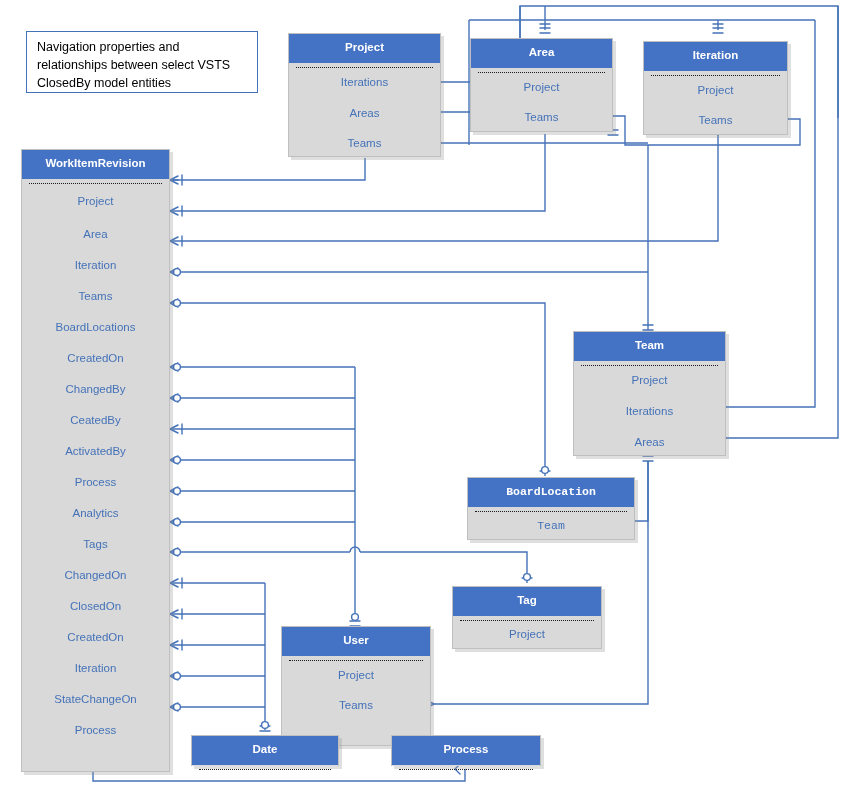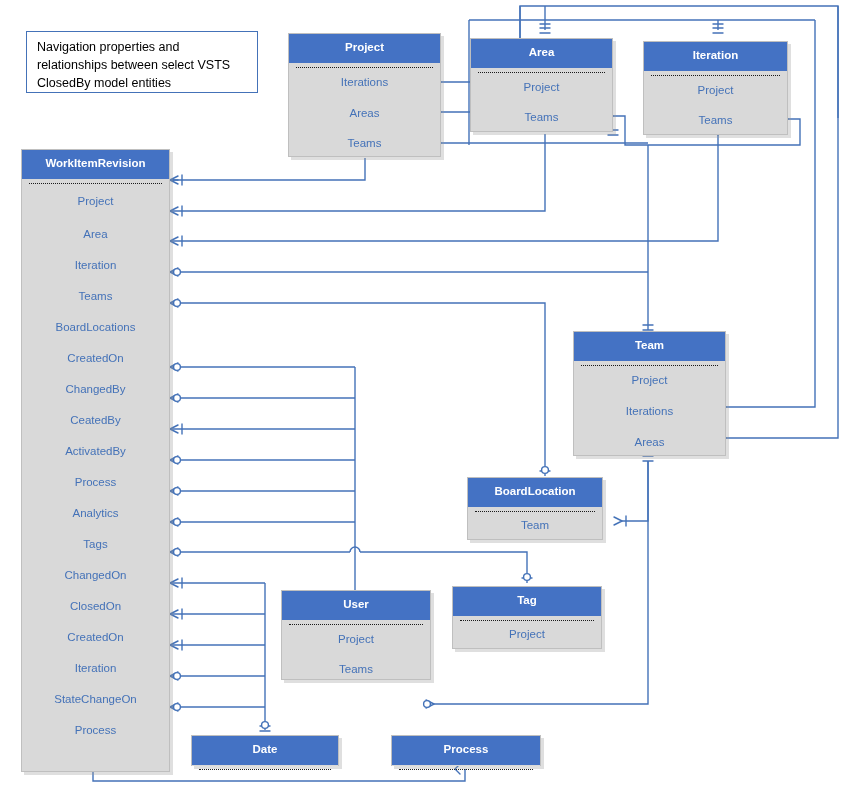--- a/index.html
+++ b/index.html
@@ -243,37 +243,37 @@
   <div class="entity" style="left:573px;top:331px;width:153px;height:125px;">
     <div class="hdr">Team</div>
     <div class="sep"></div>
     <div class="attrs">
       <div class="attr" style="height:31px">Project</div>
       <div class="attr" style="height:31px">Iterations</div>
       <div class="attr" style="height:31px">Areas</div>
     </div>
   </div>
 
-  <div class="entity" style="left:467px;top:477px;width:136px;height:63px;">
+  <div class="entity" style="left:467px;top:477px;width:168px;height:63px;font-family:Liberation Mono, monospace;">
     <div class="hdr">BoardLocation</div>
     <div class="sep"></div>
     <div class="attrs">
       <div class="attr" style="height:29px">Team</div>
     </div>
   </div>
 
   <div class="entity" style="left:452px;top:586px;width:150px;height:63px;">
     <div class="hdr">Tag</div>
     <div class="sep"></div>
     <div class="attrs">
       <div class="attr" style="height:29px">Project</div>
     </div>
   </div>
 
-  <div class="entity" style="left:281px;top:590px;width:150px;height:90px;">
+  <div class="entity" style="left:281px;top:626px;width:150px;height:120px;">
     <div class="hdr">User</div>
     <div class="sep"></div>
     <div class="attrs">
       <div class="attr" style="height:30px">Project</div>
       <div class="attr" style="height:30px">Teams</div>
     </div>
   </div>
 
   <div class="entity" style="left:191px;top:735px;width:148px;height:31px;">
     <div class="hdr">Date</div>

